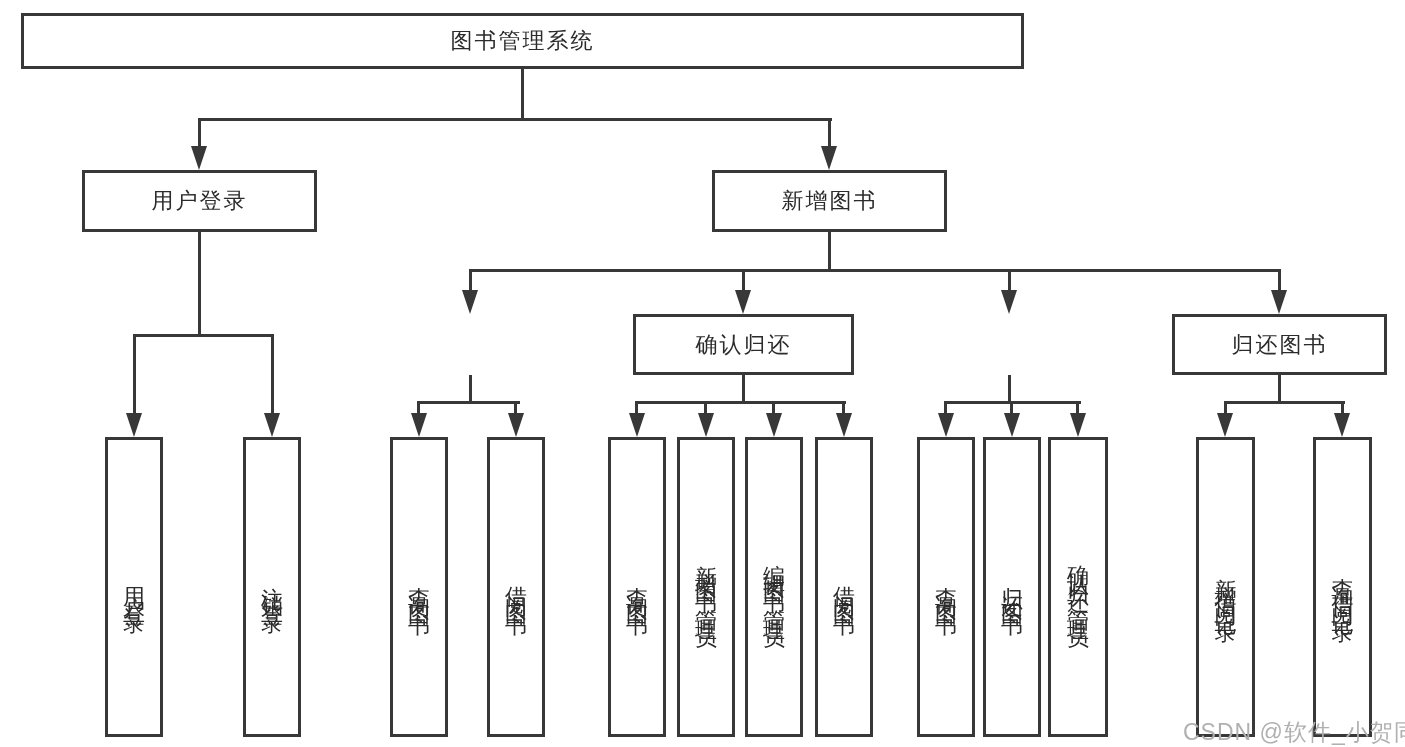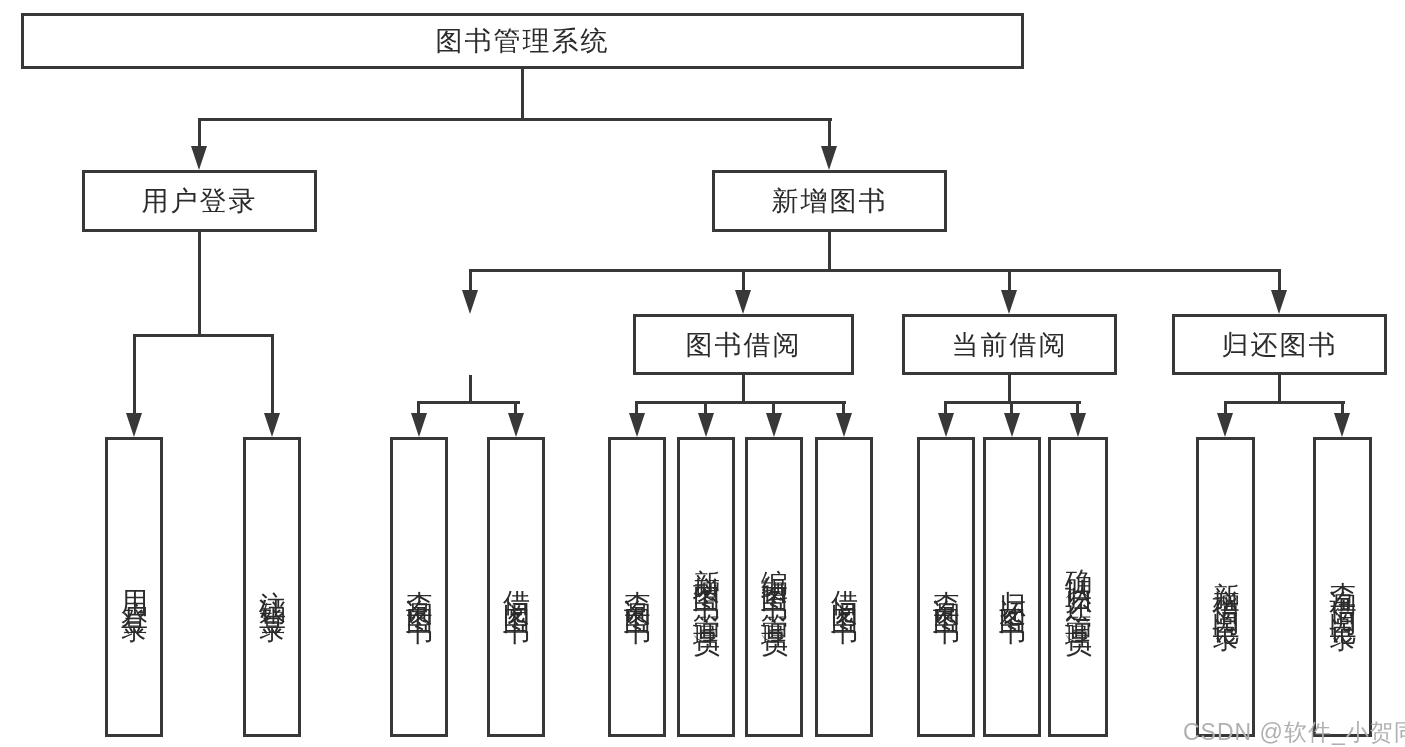--- a/index.html
+++ b/index.html
@@ -16,21 +16,21 @@
   
   .box {
     position: absolute;
     box-sizing: border-box;
     border: 3px solid var(--line-color, #383838);
     background: #ffffff;
     display: flex;
     align-items: center;
     justify-content: center;
     color: var(--text-color, #2b2b2b);
-    font-size: 27px;
+    font-size: 22px;
   }
   .hbox .lbl { letter-spacing: 2px; white-space: nowrap; }
   .vbox .lbl {
     writing-mode: vertical-rl;
     text-orientation: mixed;
     letter-spacing: 9px;
     line-height: 1;
   }
 
   
@@ -93,24 +93,21 @@
   <div class="line" style="left:469px;  top:269px; width:3px;   height:22px;"></div>
   <div class="line" style="left:742px;  top:269px; width:3px;   height:22px;"></div>
   <div class="line" style="left:1008px; top:269px; width:3px;   height:22px;"></div>
   <div class="line" style="left:1278px; top:269px; width:3px;   height:22px;"></div>
   <div class="arrow" style="left:462px;  top:290px;"></div>
   <div class="arrow" style="left:735px;  top:290px;"></div>
   <div class="arrow" style="left:1001px; top:290px;"></div>
   <div class="arrow" style="left:1271px; top:290px;"></div>
 
   <div class="box hbox" style="left:633px; top:314px; width:221px; height:61px;">
-    <span class="lbl">图书借阅</span>
-  </div>
-  <div class="box hbox" style="left:902px; top:314px; width:215px; height:61px;">
-    <span class="lbl">当前借阅</span>
+    <span class="lbl">确认归还</span>
   </div>
   <div class="box hbox" style="left:1172px; top:314px; width:215px; height:61px;">
     <span class="lbl">归还图书</span>
   </div>
 
   <div class="line" style="left:469px; top:375px; width:3px;   height:29px;"></div>
   <div class="line" style="left:417px; top:401px; width:103px; height:3px;"></div>
   <div class="line" style="left:417px; top:401px; width:3px;   height:14px;"></div>
   <div class="line" style="left:514px; top:401px; width:3px;   height:14px;"></div>
   <div class="arrow" style="left:411px; top:413px;"></div>

